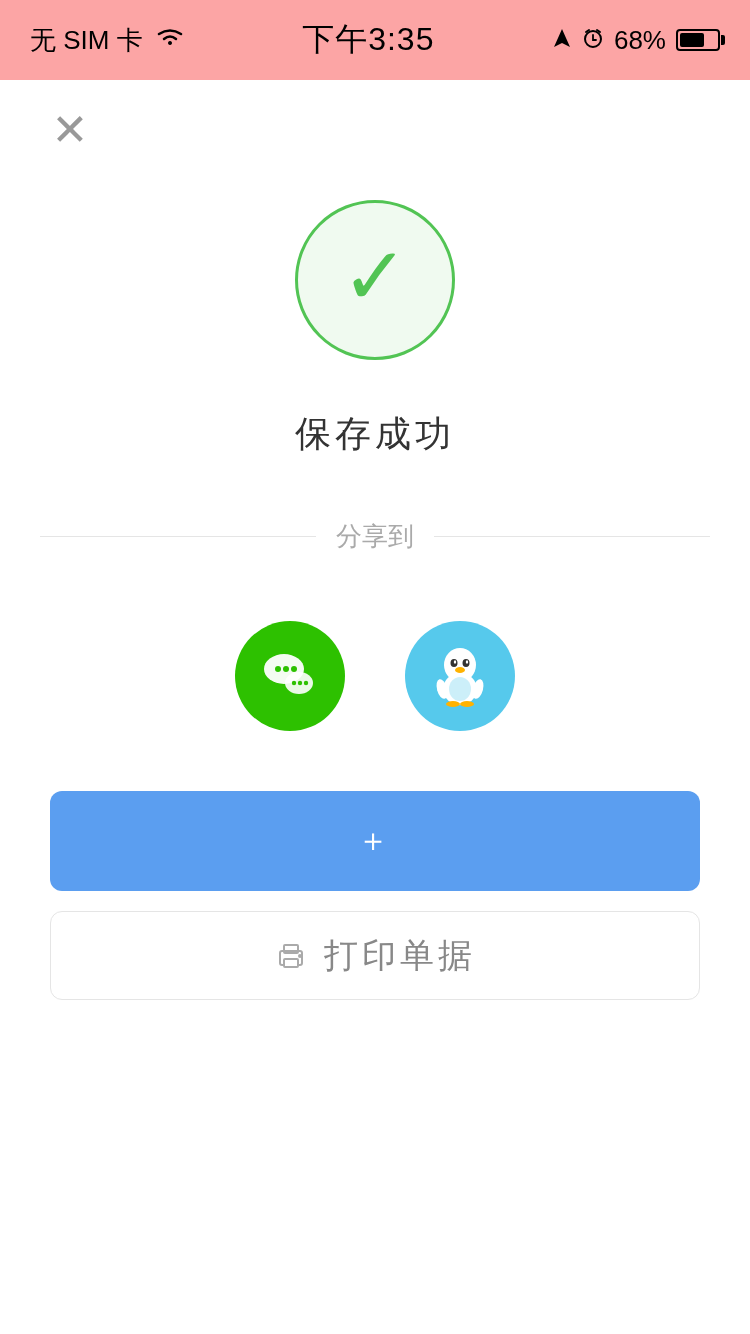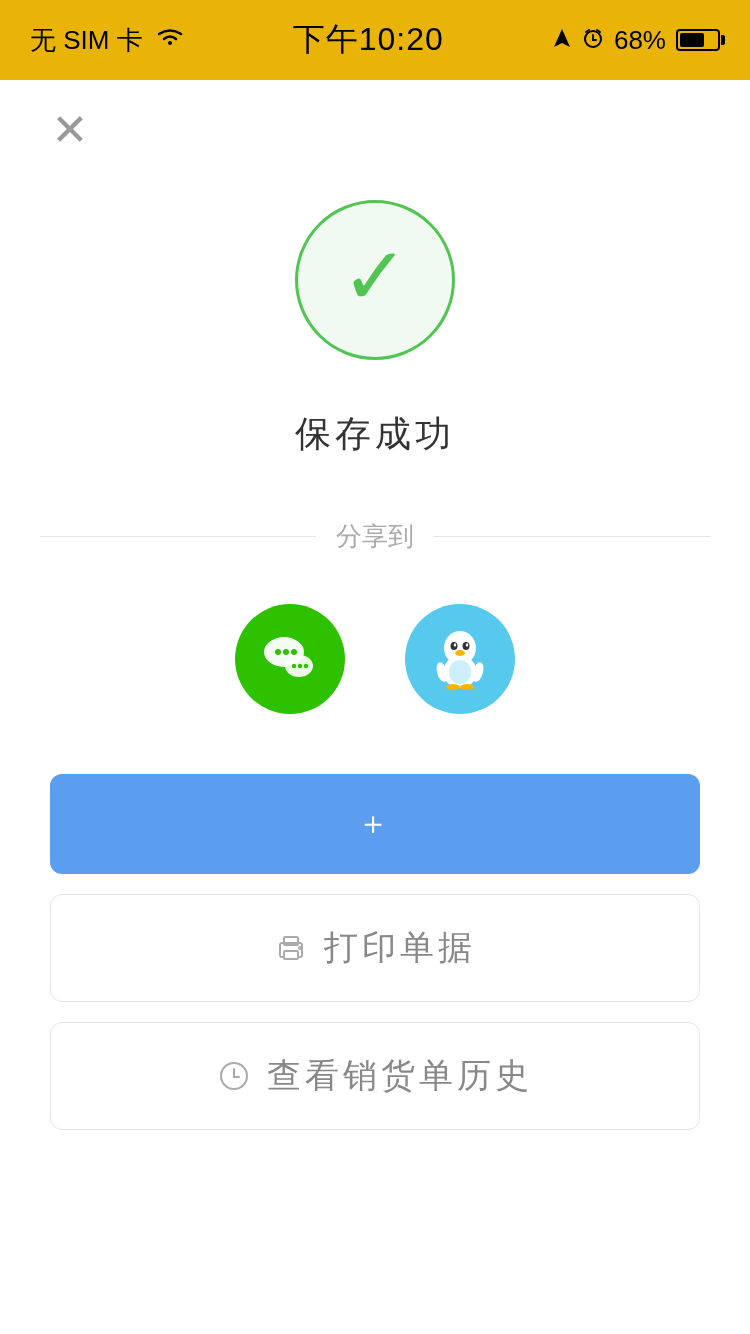--- a/index.html
+++ b/index.html
@@ -18,21 +18,21 @@
     }
 
     
     .status-bar {
       width: 100%;
       height: 80px;
       display: flex;
       align-items: center;
       justify-content: space-between;
       padding: 0 30px;
-      background: #eab308;
+      background: #fca5a5;
     }
 
     .status-left {
       display: flex;
       align-items: center;
       gap: 12px;
       font-size: 26px;
       color: #000;
       font-weight: 500;
     }
@@ -154,21 +154,21 @@
     
     .share-section {
       width: 100%;
       margin-bottom: 60px;
     }
 
     .share-divider {
       display: flex;
       align-items: center;
       gap: 20px;
-      margin-bottom: 50px;
+      margin-bottom: 67px;
     }
 
     .divider-line {
       flex: 1;
       height: 1px;
       background: #e5e5e5;
     }
 
     .share-label {
       font-size: 26px;
@@ -232,21 +232,21 @@
       letter-spacing: 4px;
       cursor: pointer;
       display: flex;
       align-items: center;
       justify-content: center;
       gap: 16px;
     }
 
     .btn-secondary {
       width: 100%;
-      height: 108px;
+      height: 89px;
       background: #fff;
       border: 1.5px solid #e5e5e5;
       border-radius: 12px;
       color: #888;
       font-size: 34px;
       font-weight: 400;
       letter-spacing: 4px;
       cursor: pointer;
       display: flex;
       align-items: center;
@@ -278,21 +278,21 @@
   <div class="status-left">
     <span>无 SIM 卡</span>
     <span class="wifi-icon">
       <svg width="30" height="22" viewBox="0 0 30 22">
         <path d="M15 18 a2 2 0 1 1 0.01 0 Z" fill="#000"></path>
         <path d="M9 12 Q15 7 21 12" stroke="#000" stroke-width="2.5" fill="none" stroke-linecap="round"></path>
         <path d="M4 7 Q15 0 26 7" stroke="#000" stroke-width="2.5" fill="none" stroke-linecap="round"></path>
       </svg>
     </span>
   </div>
-  <div class="status-center">下午10:20</div>
+  <div class="status-center">下午3:35</div>
   <div class="status-right">
     <span>
       <svg width="20" height="22" viewBox="0 0 20 22" fill="none">
         <path d="M10 2 L18 20 L10 16 L2 20 Z" fill="#000"></path>
       </svg>
     </span>
     <span>
       <svg width="22" height="22" viewBox="0 0 22 22" fill="none">
         <circle cx="11" cy="12" r="8" stroke="#000" stroke-width="2" fill="none"></circle>
         <path d="M11 8 L11 13 L14 13" stroke="#000" stroke-width="1.8" stroke-linecap="round"></path>
@@ -383,24 +383,15 @@
         <svg class="printer-icon-svg" viewBox="0 0 34 34" fill="none" xmlns="http://www.w3.org/2000/svg">
           <rect x="6" y="12" width="22" height="14" rx="2" stroke="#aaa" stroke-width="2" fill="none"></rect>
           <rect x="10" y="6" width="14" height="8" rx="1" stroke="#aaa" stroke-width="2" fill="none"></rect>
           <rect x="10" y="20" width="14" height="8" rx="1" stroke="#aaa" stroke-width="2" fill="white"></rect>
           <circle cx="26" cy="17" r="2" fill="#aaa"></circle>
         </svg>
       </span>
       <span>打印单据</span>
     </button>
 
-    <button class="btn-secondary">
-      <span class="btn-icon">
-        <svg class="history-icon-svg" viewBox="0 0 34 34" fill="none" xmlns="http://www.w3.org/2000/svg">
-          <circle cx="17" cy="17" r="13" stroke="#aaa" stroke-width="2" fill="none"></circle>
-          <path d="M17 10 L17 18 L22 18" stroke="#aaa" stroke-width="2" stroke-linecap="round" stroke-linejoin="round"></path>
-        </svg>
-      </span>
-      <span>查看销货单历史</span>
-    </button>
 
   </div>
 </div>
 
 </body></html>

